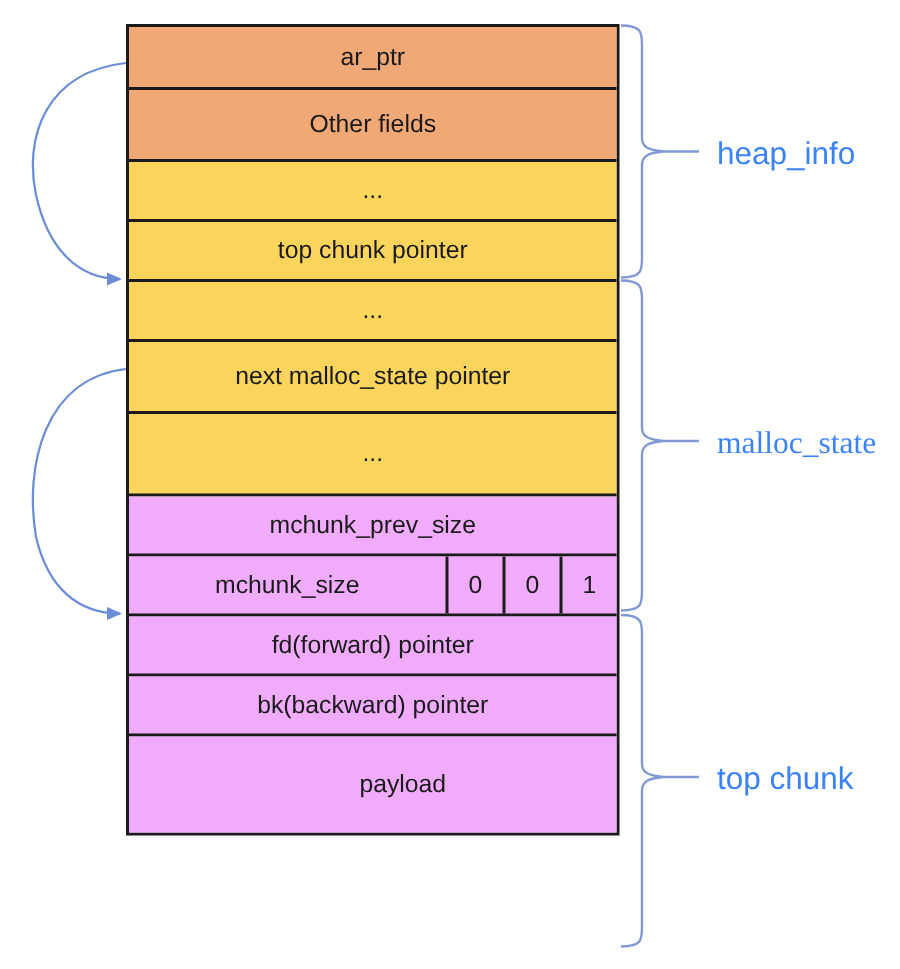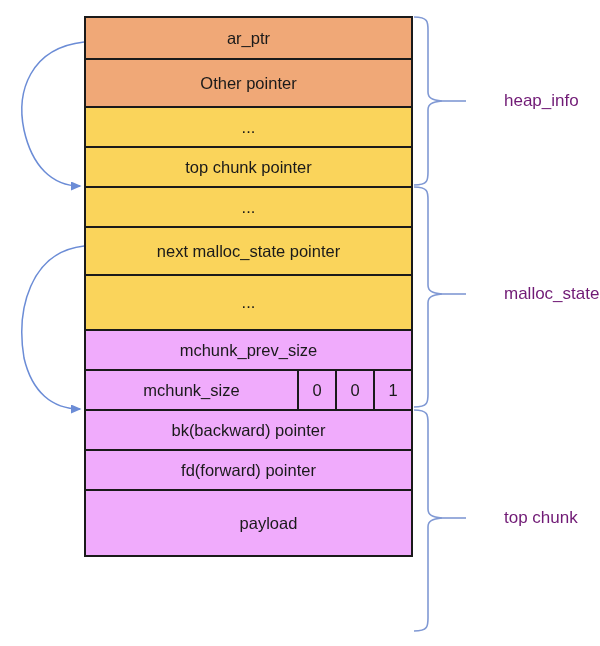--- a/index.html
+++ b/index.html
@@ -67,25 +67,24 @@
   
   .brace-svg {
     position: absolute;
     left: 0; top: 0;
     width: 600px;
     height: 646px;
     pointer-events: none;
   }
   .group-label {
     position: absolute;
-    font-size: 17px;
-    color: #701a75;
+    font-size: 21px;
+    color: #3b82f6;
     white-space: nowrap;
     line-height: 1;
-    margin-left: 26px;
   }
 
   
   .watermark {
     position: absolute;
     left: 452px;
     top: 605px;
     display: flex;
     align-items: center;
     gap: 5px;
@@ -102,21 +101,21 @@
 <body>
 
 <div id="diagram">
 
   <div class="mem-table">
 
     <div class="mem-row orange" style="height:42px">
       <span class="cell-main">ar_ptr</span>
     </div>
     <div class="mem-row orange" style="height:48px">
-      <span class="cell-main">Other pointer</span>
+      <span class="cell-main">Other fields</span>
     </div>
 
     <div class="mem-row yellow" style="height:40px">
       <span class="cell-main">...</span>
     </div>
     <div class="mem-row yellow" style="height:40px">
       <span class="cell-main">top chunk pointer</span>
     </div>
     <div class="mem-row yellow" style="height:40px">
       <span class="cell-main">...</span>
@@ -131,24 +130,24 @@
     <div class="mem-row green" style="height:40px">
       <span class="cell-main">mchunk_prev_size</span>
     </div>
     <div class="mem-row green" style="height:40px">
       <span class="cell-main">mchunk_size</span>
       <span class="flag-cell">0</span>
       <span class="flag-cell">0</span>
       <span class="flag-cell">1</span>
     </div>
     <div class="mem-row green" style="height:40px">
-      <span class="cell-main">bk(backward) pointer</span>
+      <span class="cell-main">fd(forward) pointer</span>
     </div>
     <div class="mem-row green" style="height:40px">
-      <span class="cell-main">fd(forward) pointer</span>
+      <span class="cell-main">bk(backward) pointer</span>
     </div>
     <div class="mem-row green" style="height:64px">
       <span class="cell-main">payload</span>
     </div>
   </div>
 
   <svg class="brace-svg" viewBox="0 0 600 646">
     <defs>
       <marker id="arrowhead" markerWidth="7" markerHeight="7" refX="6" refY="3" orient="auto">
         <path d="M0,0 L7,3 L0,6 z" fill="#6B8CD6"></path>
@@ -172,17 +171,17 @@
       <path d="M414,631 C428,631 428,626 428,618 L428,527 C428,521 432,519 442,518"></path>
       <path d="M442,518 L466,518"></path>
     </g>
 
     <path d="M84,42 C30,48 16,92 24,130 C32,166 52,186 80,186" fill="none" stroke="#6B8CD6" stroke-width="1.5" marker-end="url(#arrowhead)"></path>
 
     <path d="M84,246 C30,252 16,310 24,358 C32,392 52,409 80,409" fill="none" stroke="#6B8CD6" stroke-width="1.5" marker-end="url(#arrowhead)"></path>
   </svg>
 
   <div class="group-label" style="left:478px; top:92px;">heap_info</div>
-  <div class="group-label" style="left:478px; top:285px;">malloc_state</div>
+  <div class="group-label" style="left:478px; top:285px;font-family:Liberation Serif, serif;">malloc_state</div>
   <div class="group-label" style="left:478px; top:509px;">top chunk</div>
 
 
 </div>
 
 </body></html>

